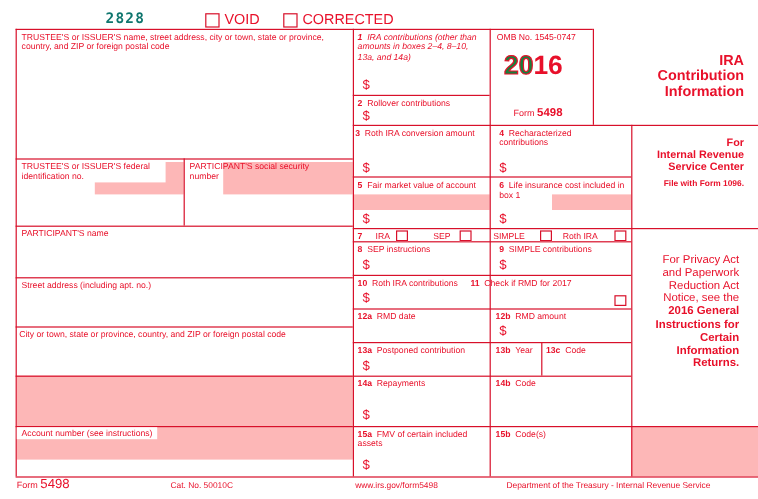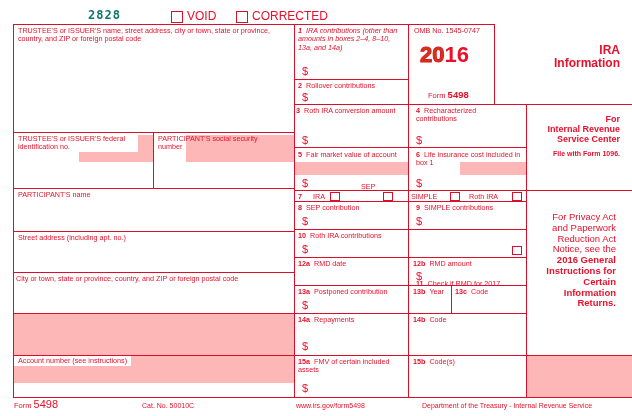--- a/index.html
+++ b/index.html
@@ -82,28 +82,29 @@
 <div class="abs" style="left:14px;top:366px;width:280px;height:30px;"></div>
 
 <div class="lbl" style="left:298px;top:27px;width:108px;font-style:italic;">
   <span class="num">1</span><span>IRA contributions (other than amounts in boxes 2–4, 8–10, 13a, and 14a)</span>
 </div>
 <div class="dollar" style="left:302px;top:65px;">$</div>
 <div class="abs" style="left:310px;top:64px;width:96px;height:14px;"></div>
 
 <div class="lbl" style="left:414px;top:27px;">OMB No. 1545-0747</div>
 <div class="abs" style="left:420px;top:42px;font-size:22px;font-weight:bold;">
-  <span style="color:#c2410c;-webkit-text-stroke:1px #e8102a;">20</span><span style="color:#e8102a;">16</span>
+  <span style="color:#15803d;-webkit-text-stroke:1px #e8102a;">20</span><span style="color:#e8102a;">16</span>
 </div>
 <div class="abs" style="left:428px;top:89px;font-size:7.5px;">
   <span>Form</span> <span style="font-weight:bold;font-size:9.5px;">5498</span>
 </div>
 
 <div class="abs r" style="left:520px;top:44px;width:100px;font-size:12px;font-weight:bold;line-height:13px;">
   <div>IRA</div>
+  <div>Contribution</div>
   <div>Information</div>
 </div>
 
 <div class="lbl" style="left:298px;top:82px;">
   <span class="num">2</span><span>Rollover contributions</span>
 </div>
 <div class="dollar" style="left:302px;top:91px;">$</div>
 <div class="abs" style="left:310px;top:90px;width:96px;height:13px;"></div>
 
 <div class="lbl" style="left:296px;top:107px;width:100px;">
@@ -133,29 +134,29 @@
 
 <div class="lbl" style="left:416px;top:151px;width:112px;">
   <span class="num">6</span><span>Life insurance cost included in box 1</span>
 </div>
 <div class="dollar" style="left:416px;top:177px;">$</div>
 <div class="abs" style="left:424px;top:176px;width:100px;height:13px;"></div>
 
 <div class="lbl" style="left:298px;top:193px;font-weight:bold;">7</div>
 <div class="lbl" style="left:313px;top:193px;">IRA</div>
 <div class="chk" style="left:330px;top:192px;"></div>
-<div class="lbl" style="left:361px;top:183px;">SEP</div>
+<div class="lbl" style="left:361px;top:193px;">SEP</div>
 <div class="chk" style="left:383px;top:192px;"></div>
 <div class="lbl" style="left:411px;top:193px;">SIMPLE</div>
 <div class="chk" style="left:450px;top:192px;"></div>
 <div class="lbl" style="left:469px;top:193px;">Roth IRA</div>
 <div class="chk" style="left:512px;top:192px;"></div>
 
 <div class="lbl" style="left:298px;top:204px;">
-  <span class="num">8</span><span>SEP contribution</span>
+  <span class="num">8</span><span>SEP instructions</span>
 </div>
 <div class="dollar" style="left:302px;top:215px;">$</div>
 <div class="abs" style="left:310px;top:214px;width:96px;height:14px;"></div>
 
 <div class="lbl" style="left:416px;top:204px;">
   <span class="num">9</span><span>SIMPLE contributions</span>
 </div>
 <div class="dollar" style="left:416px;top:215px;">$</div>
 <div class="abs" style="left:424px;top:214px;width:100px;height:14px;"></div>
 
@@ -170,21 +171,21 @@
   <div style="font-weight:bold;white-space:nowrap;">Information</div>
   <div style="font-weight:bold;white-space:nowrap;">Returns.</div>
 </div>
 
 <div class="lbl" style="left:298px;top:232px;">
   <span class="num">10</span><span>Roth IRA contributions</span>
 </div>
 <div class="dollar" style="left:302px;top:243px;">$</div>
 <div class="abs" style="left:310px;top:242px;width:96px;height:14px;"></div>
 
-<div class="lbl" style="left:416px;top:232px;margin-top:48px;">
+<div class="lbl" style="left:392px;top:232px;">
   <span class="num">11</span><span>Check if RMD for 2017</span>
 </div>
 <div class="chk" style="left:512px;top:246px;"></div>
 
 <div class="lbl" style="left:298px;top:260px;">
   <span class="num">12a</span><span>RMD date</span>
 </div>
 <div class="abs" style="left:296px;top:270px;width:110px;height:14px;"></div>
 
 <div class="lbl" style="left:413px;top:260px;">

